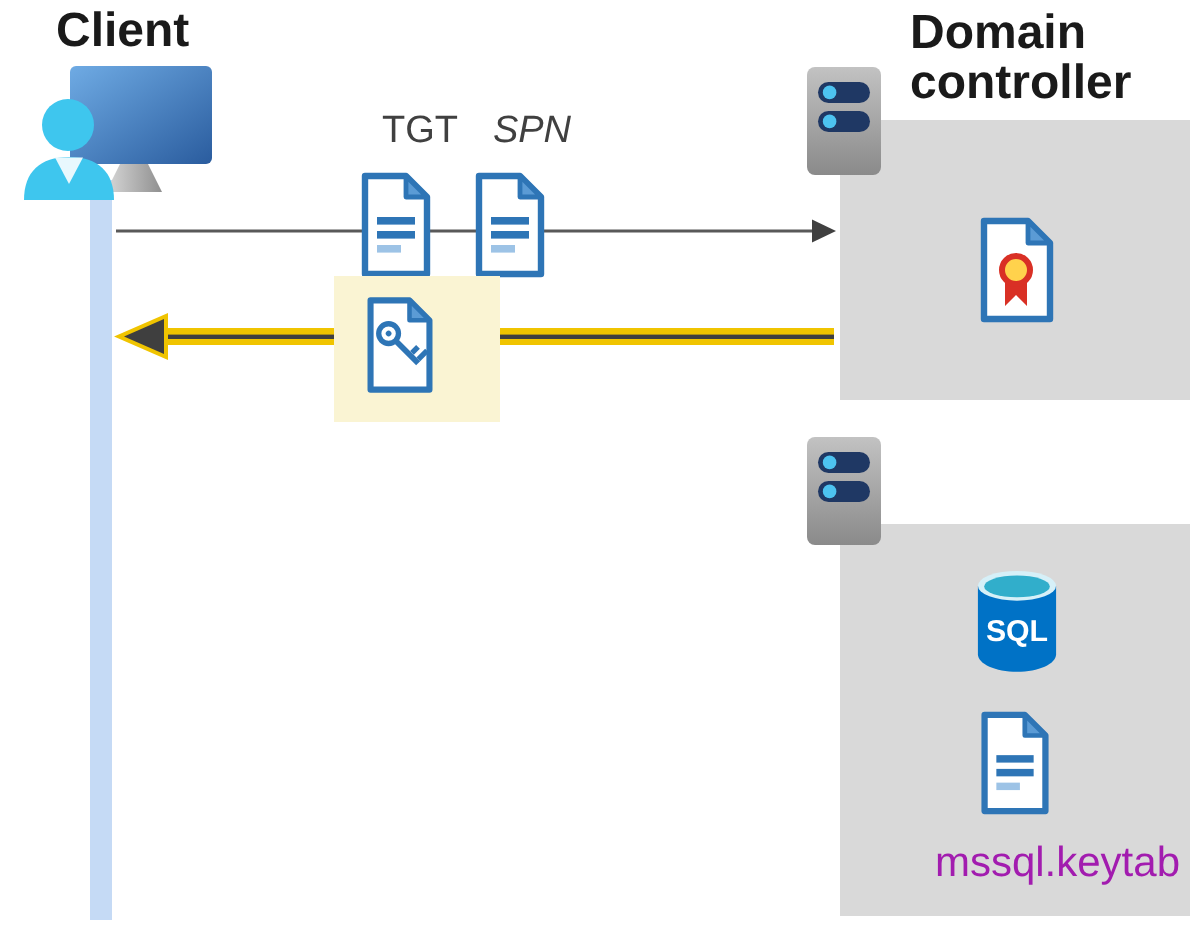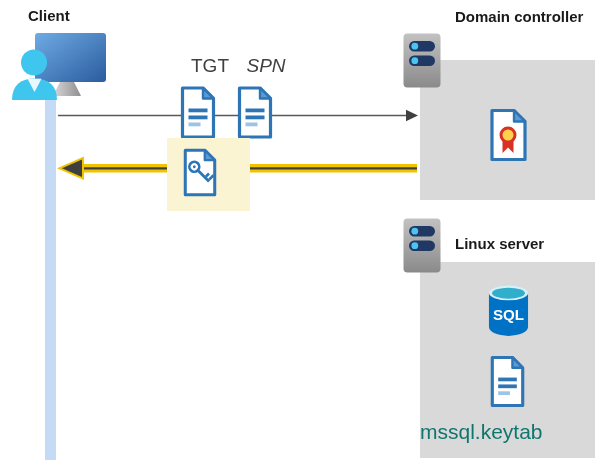--- a/index.html
+++ b/index.html
@@ -1,26 +1,26 @@
 <!DOCTYPE html>
 <html><head>
 <meta charset="utf-8">
 <style>
   html,body{margin:0;padding:0;background:#ffffff;}
   .canvas{
     position:relative;width:600px;height:468px;background:#ffffff;overflow:hidden;
     font-family:"Liberation Sans",sans-serif;
   }
   .abs{position:absolute;}
-  .h-title{font-weight:bold;font-size:15px;line-height:25px;color:#1A1A1A;}
+  .h-title{font-weight:bold;font-size:24px;line-height:25px;color:#1A1A1A;}
   .sub-label{font-size:19px;color:#404040;margin-left:23px;}
   .panel{background:#D9D9D9;}
   .lifeline{background:#C5DAF5;}
   .highlight{background:#FAF4D3;}
-  .keytab{font-size:21px;color:#0f766e;text-align:left;}
+  .keytab{font-size:21px;color:#a21caf;text-align:right;}
   svg{display:block;}
 </style>
 </head>
 <body>
 
 <div class="canvas">
 
   <div class="abs lifeline" style="left:45px;top:90px;width:11px;height:370px;"></div>
 
   <div class="abs h-title" style="left:28px;top:3px;">Client</div>
@@ -124,21 +124,20 @@
           <stop offset="1" stop-color="#8A8A8A"></stop>
       </linearGradient>
     </defs>
     <rect x="0.5" y="0.5" width="37" height="54" rx="4" fill="url(#gsrv2)"></rect>
     <rect x="6" y="8" width="26" height="10.5" rx="5.25" fill="#1F3864"></rect>
     <circle cx="11.8" cy="13.2" r="3.4" fill="#4DC3F0"></circle>
     <rect x="6" y="22.5" width="26" height="10.5" rx="5.25" fill="#1F3864"></rect>
     <circle cx="11.8" cy="27.7" r="3.4" fill="#4DC3F0"></circle>
   </svg>
 
-  <div class="abs h-title" style="left:455px;top:231px;width:140px;">Linux server</div>
 
   <svg class="abs" style="left:487px;top:283px;" width="43" height="55" viewBox="0 0 44 56">
     <path d="M2 10 V45 C2 50 11 54 22 54 C33 54 42 50 42 45 V10 Z" fill="#0072C6"></path>
     <ellipse cx="22" cy="10" rx="20" ry="7.6" fill="#D6F0F8"></ellipse>
     <ellipse cx="22" cy="10.3" rx="16.8" ry="5.6" fill="#31AECB"></ellipse>
     <text x="22" y="38" text-anchor="middle" font-family="'Liberation Sans', sans-serif" font-size="15.5" font-weight="bold" fill="#FFFFFF">SQL</text>
   </svg>
 
   <svg class="abs" style="left:487px;top:355px;" width="41" height="53" viewBox="0 0 40 54">
     <path d="M4.5 2.5 H25 L35.5 13 V51.5 H4.5 Z" fill="#FFFFFF" stroke="#2E75B6" stroke-width="3.2" stroke-linejoin="round"></path>

